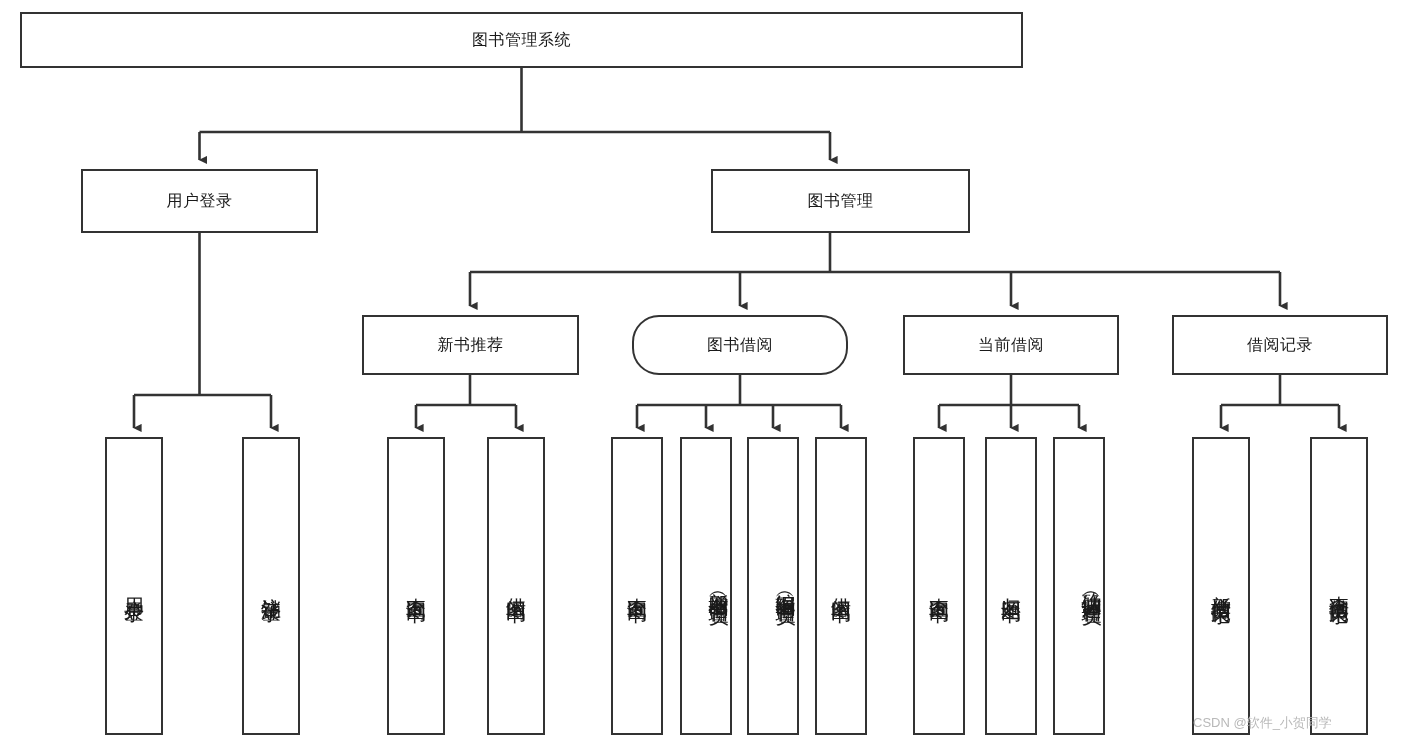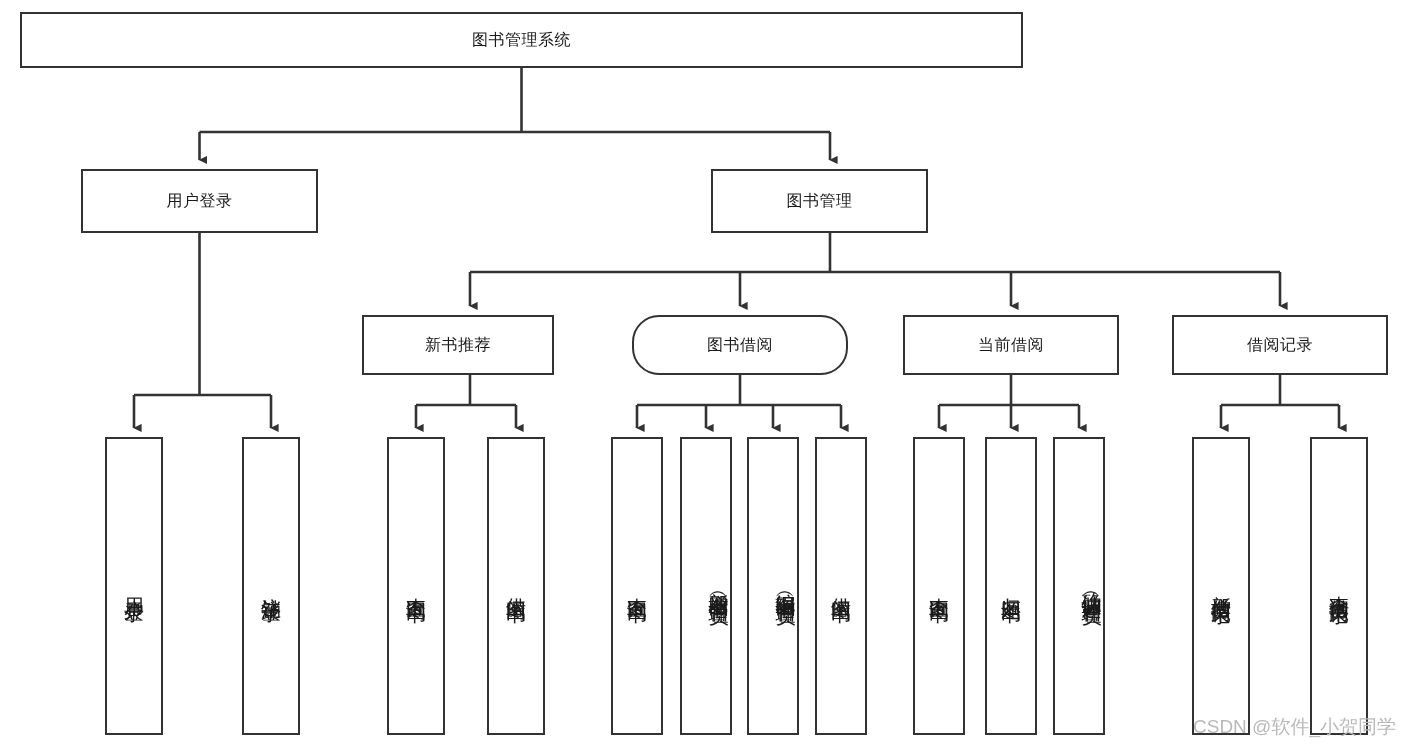--- a/index.html
+++ b/index.html
@@ -55,21 +55,21 @@
   .node-v.tall-text {
     align-items: flex-start;
   }
   .node-v.mid-text {
     align-items: center;
   }
   .watermark {
     position: absolute;
     left: 1193px;
     top: 714px;
-    font-size: 19px;
+    font-size: 13px;
     color: #b9b9b9;
     white-space: nowrap;
     z-index: 5;
     font-family: "Liberation Sans", "DejaVu Sans", sans-serif;
   }
 </style>
 </head>
 <body>
 
 <div id="diagram-root">
@@ -125,25 +125,25 @@
     </g>
   </svg>
 
   <div class="node node-h" style="left:20px; top:12px; width:1003px; height:56px;">
     <span>图书管理系统</span>
   </div>
 
   <div class="node node-h" style="left:81px; top:169px; width:237px; height:64px;">
     <span>用户登录</span>
   </div>
-  <div class="node node-h" style="left:711px; top:169px; width:217px; height:64px;">
+  <div class="node node-h" style="left:711px; top:169px; width:259px; height:64px;">
     <span>图书管理</span>
   </div>
 
-  <div class="node node-h" style="left:362px; top:315px; width:192px; height:60px;">
+  <div class="node node-h" style="left:362px; top:315px; width:217px; height:60px;">
     <span>新书推荐</span>
   </div>
   <div class="node node-h" style="left:632px; top:315px; width:216px; height:60px;border-radius:27px;">
     <span>图书借阅</span>
   </div>
   <div class="node node-h" style="left:903px; top:315px; width:216px; height:60px;align-items:center;">
     <span>当前借阅</span>
   </div>
   <div class="node node-h" style="left:1172px; top:315px; width:216px; height:60px;">
     <span>借阅记录</span>

